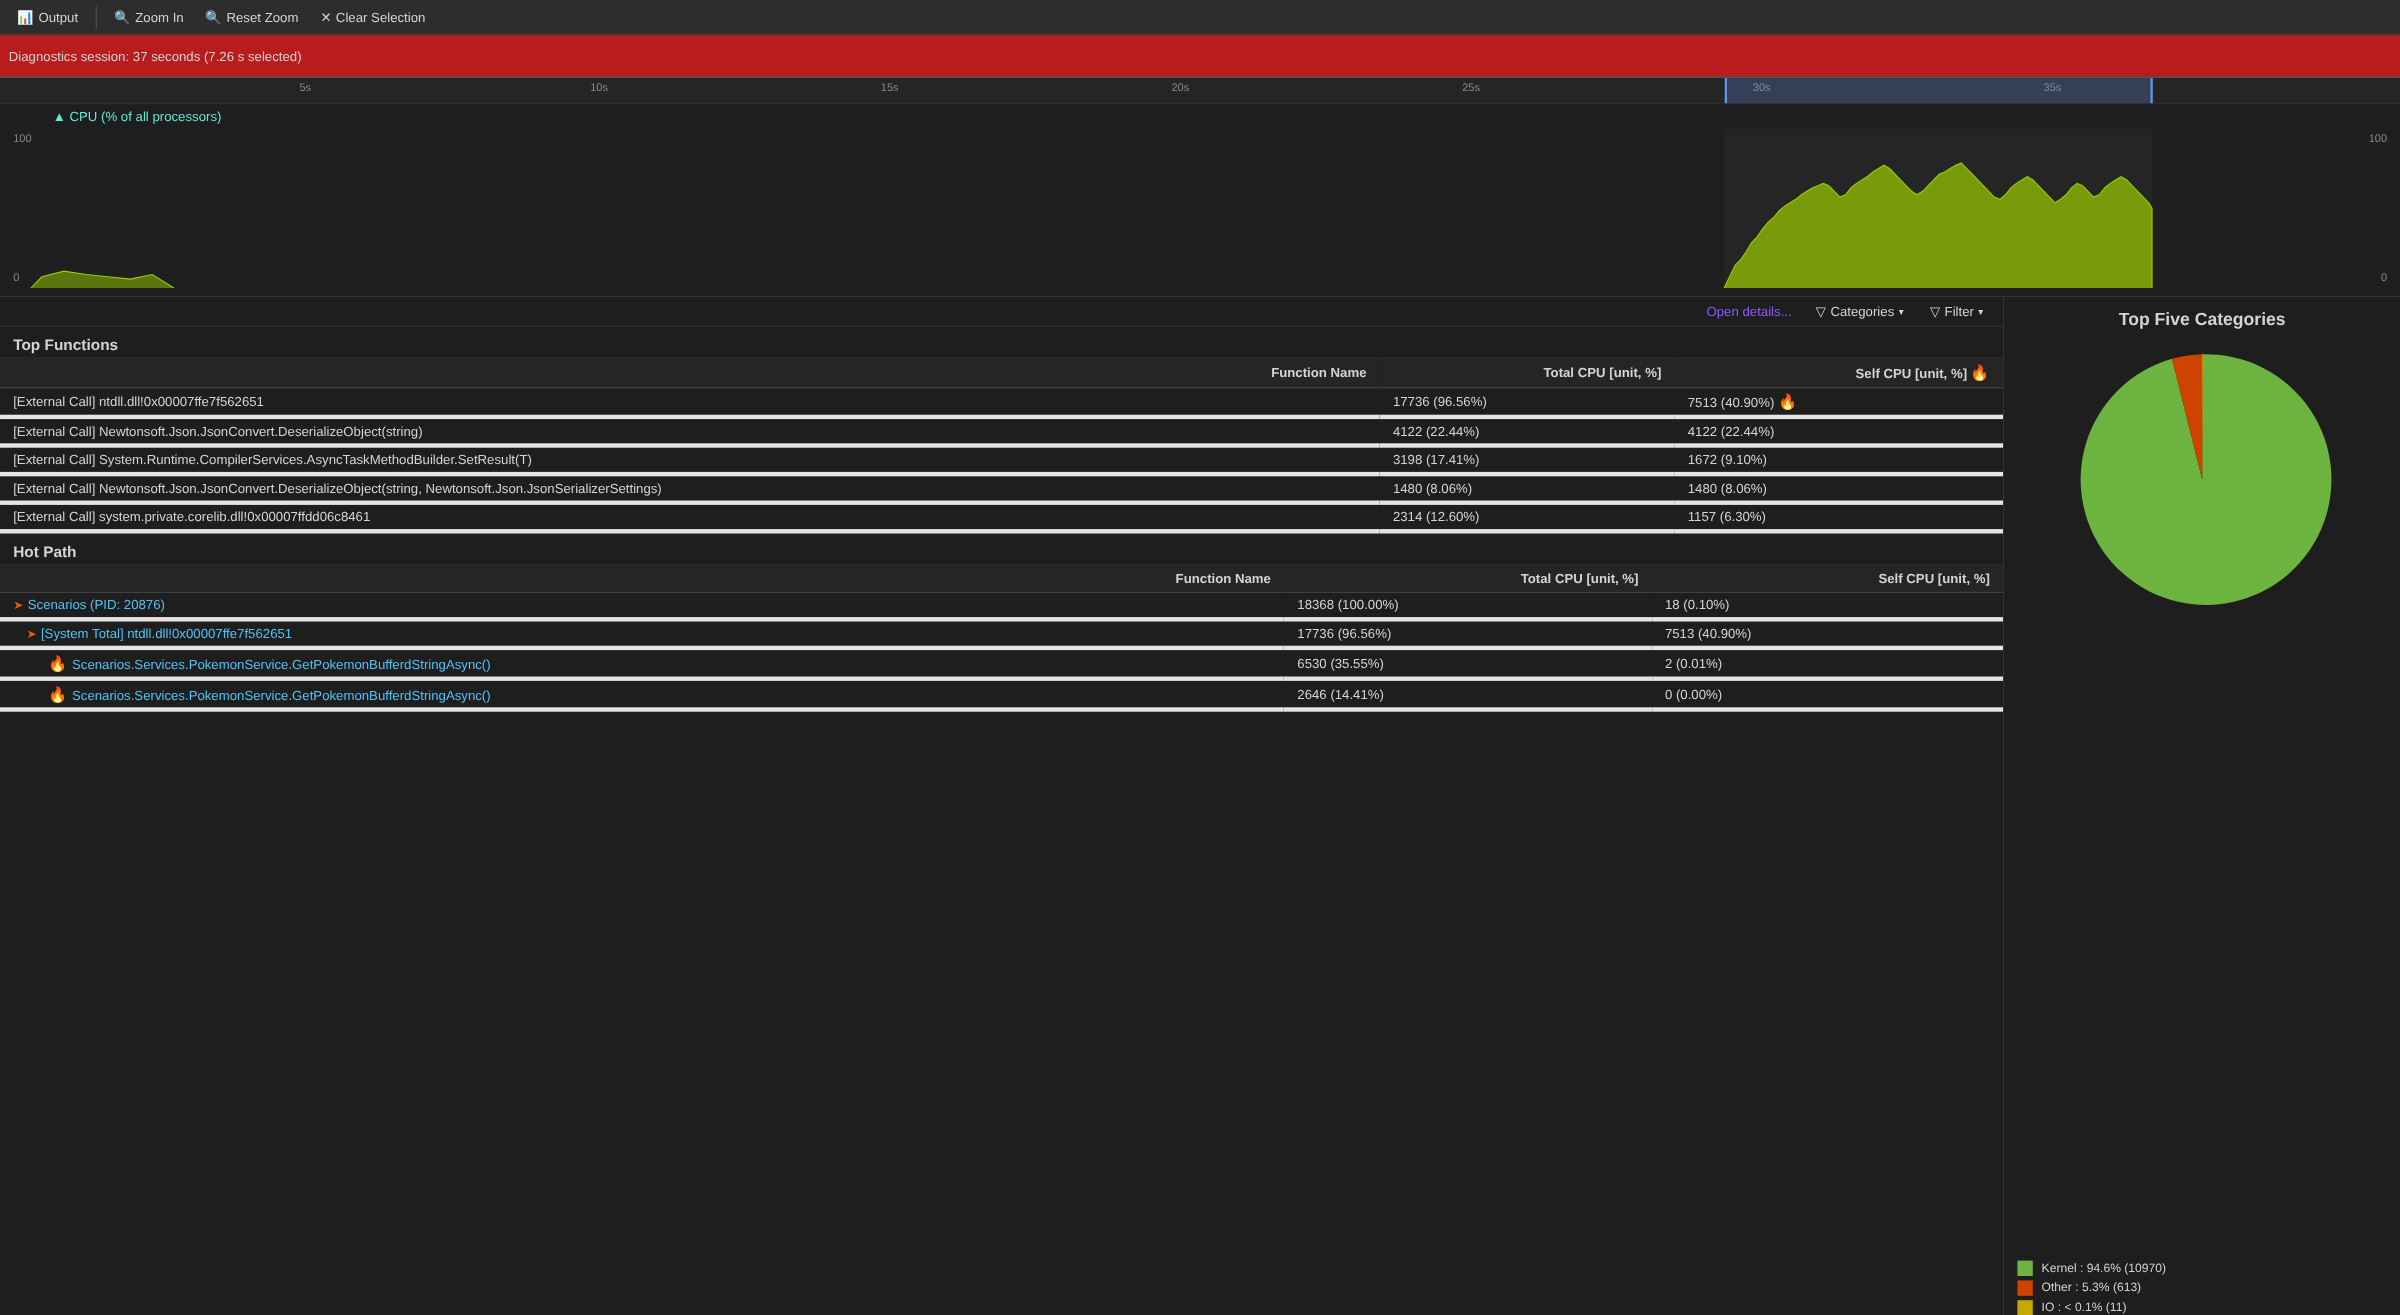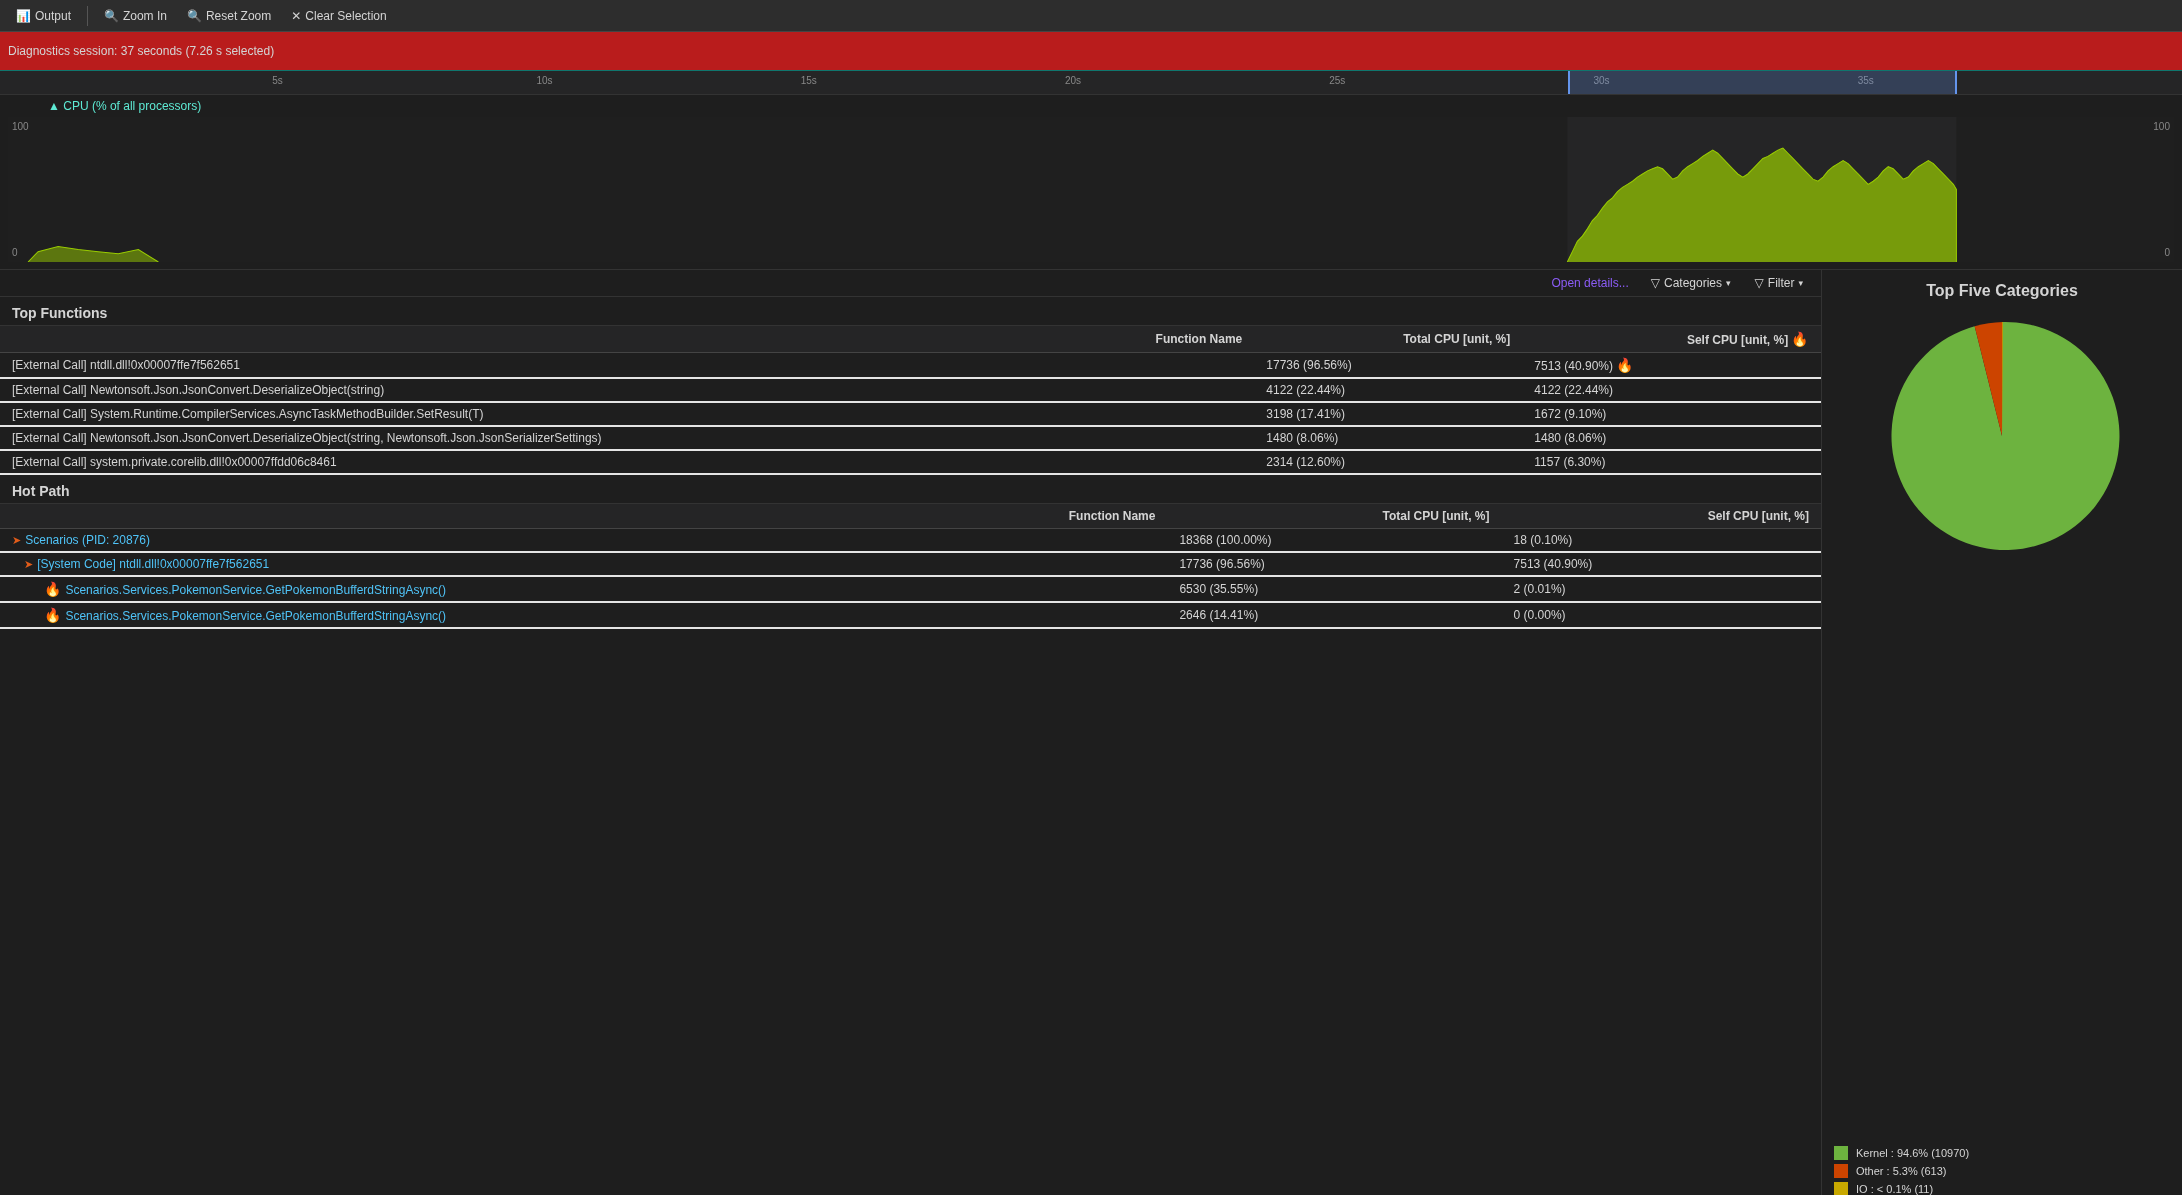--- a/index.html
+++ b/index.html
@@ -201,21 +201,21 @@
       text-align: right;
       color: #d4d4d4;
       font-weight: 600;
       font-size: 12px;
       white-space: nowrap;
     }
     .data-table td {
       padding: 4px 12px;
       font-size: 12px;
       color: #d4d4d4;
-      border-bottom: 2px solid #e5e5e5;
+      border-bottom: 4px solid #e5e5e5;
     }
     .fn-name { color: #4fc3f7; }
     .hot-icon { color: #e05c1a; font-size: 14px; }
     .arrow-icon { color: #e05c1a; font-size: 11px; margin-right: 4px; }
 
     
     .right-panel {
       width: 360px;
       background: #1e1e1e;
       padding: 12px;
@@ -418,21 +418,21 @@
         <tbody id="hot-path-body">
         <tr>
       <td style="">
         <span class="arrow-icon" style="color:#e05c1a; margin-right:4px;">➤</span><span class="fn-name">Scenarios (PID: 20876)</span>
       </td>
       <td>18368 (100.00%)</td>
       <td>18 (0.10%)</td>
     </tr>
             <tr>
       <td style="padding-left: 24px;">
-        <span class="arrow-icon" style="color:#e05c1a; margin-right:4px;">➤</span><span class="fn-name">[System Code] ntdll.dll!0x00007ffe7f562651</span>
+        <span class="arrow-icon" style="color:#e05c1a; margin-right:4px;">➤</span><span class="fn-name">[System Total] ntdll.dll!0x00007ffe7f562651</span>
       </td>
       <td>17736 (96.56%)</td>
       <td>7513 (40.90%)</td>
     </tr>
             <tr>
       <td style="padding-left: 44px;">
         <span class="hot-icon" style="margin-right:4px;">🔥</span><span class="fn-name">Scenarios.Services.PokemonService.GetPokemonBufferdStringAsync()</span>
       </td>
       <td>6530 (35.55%)</td>
       <td>2 (0.01%)</td>

